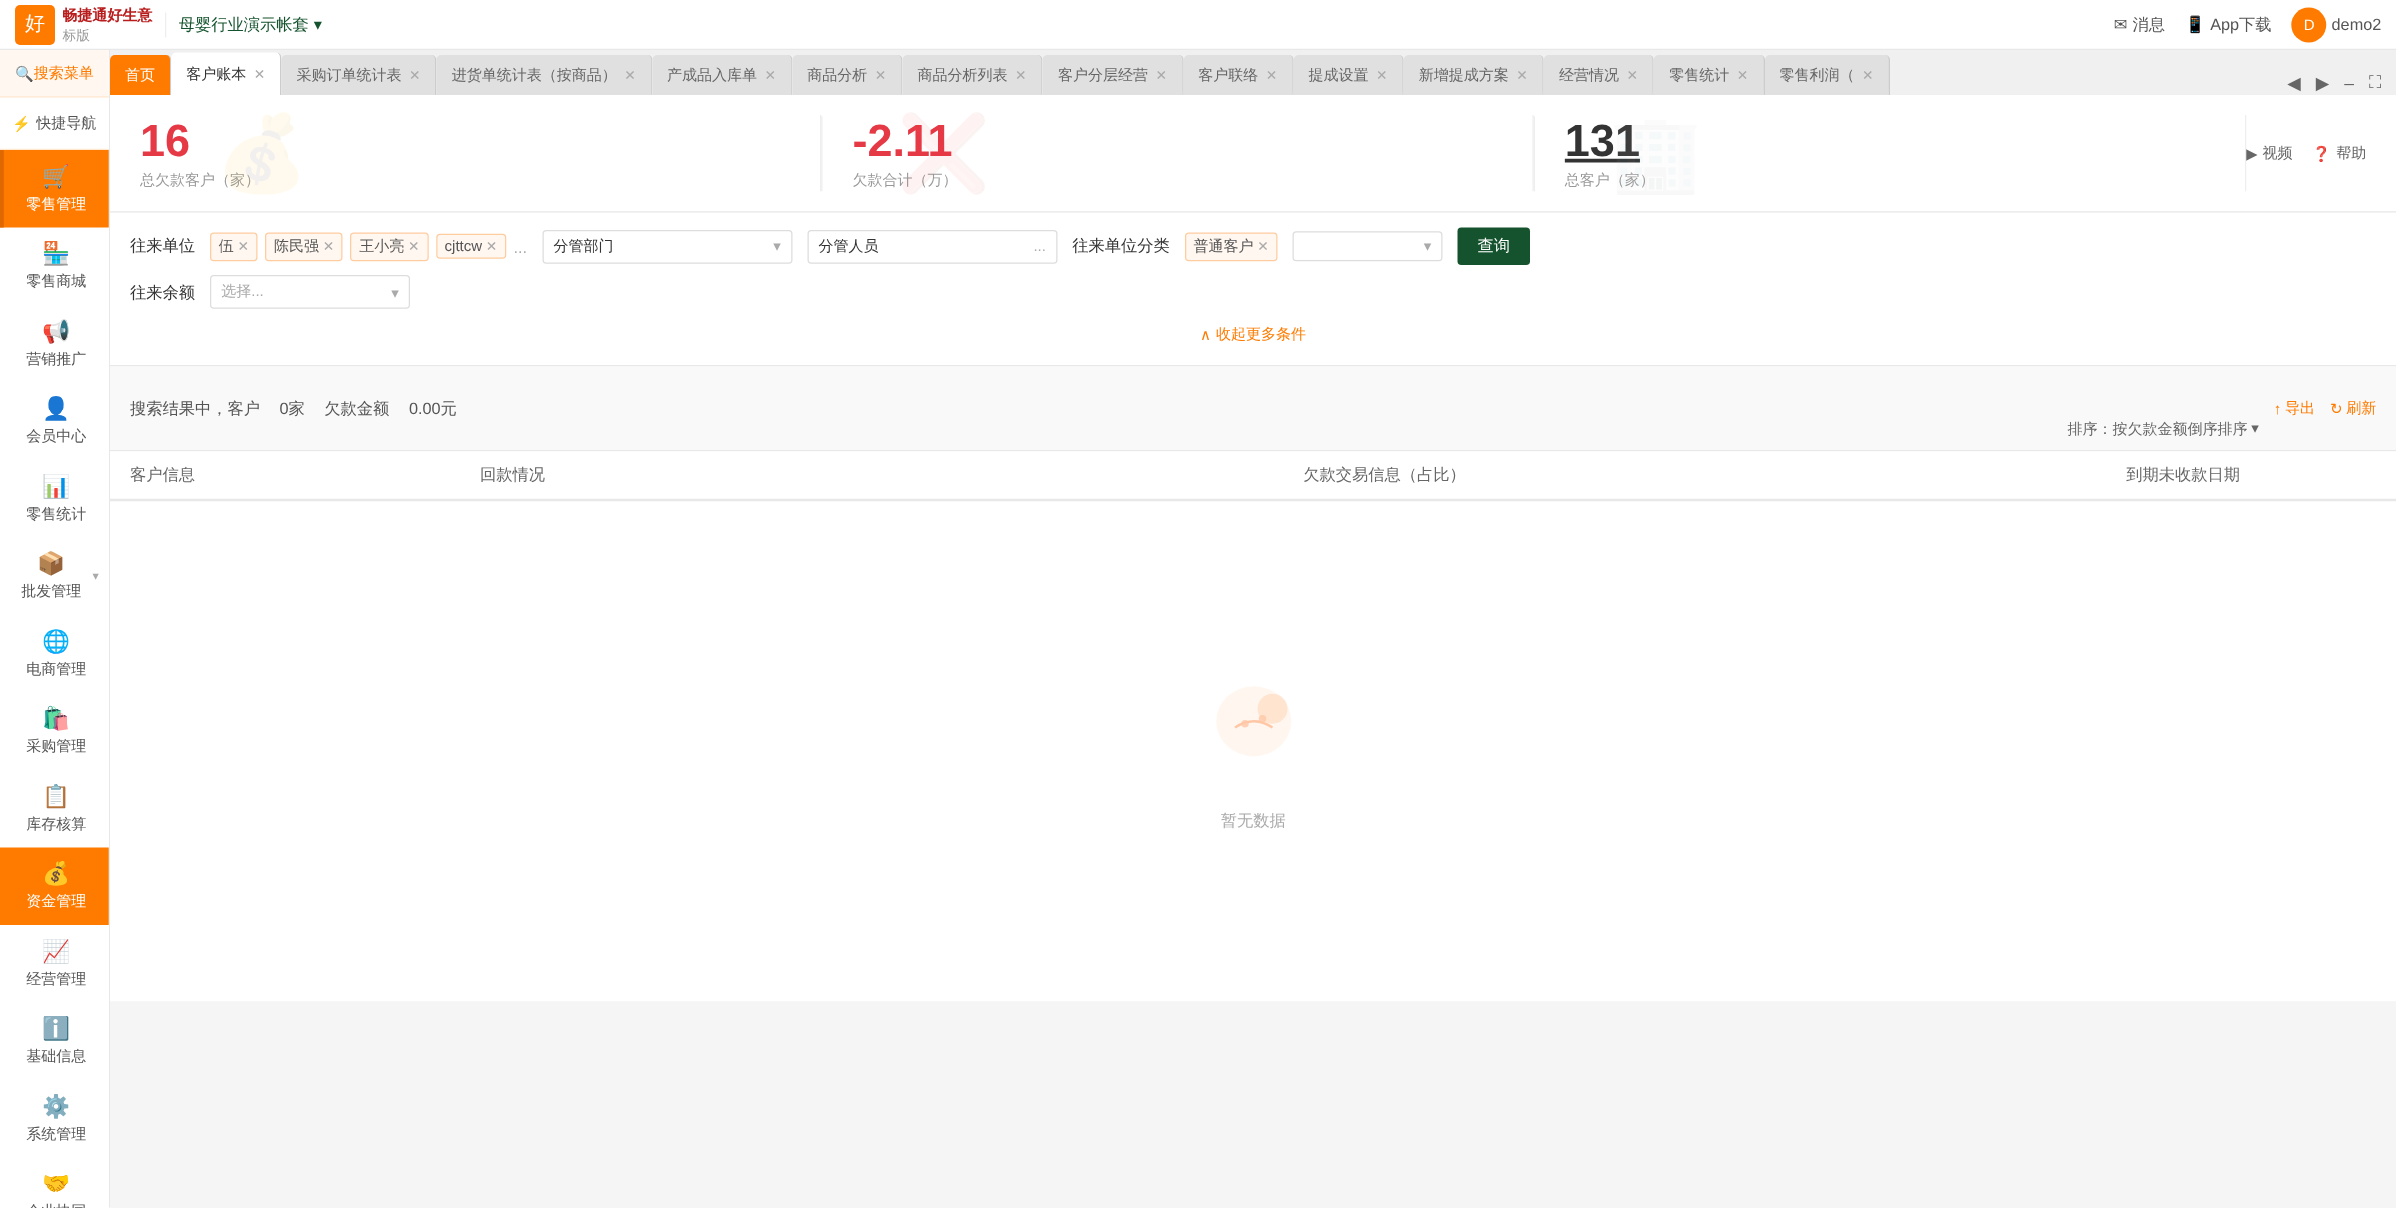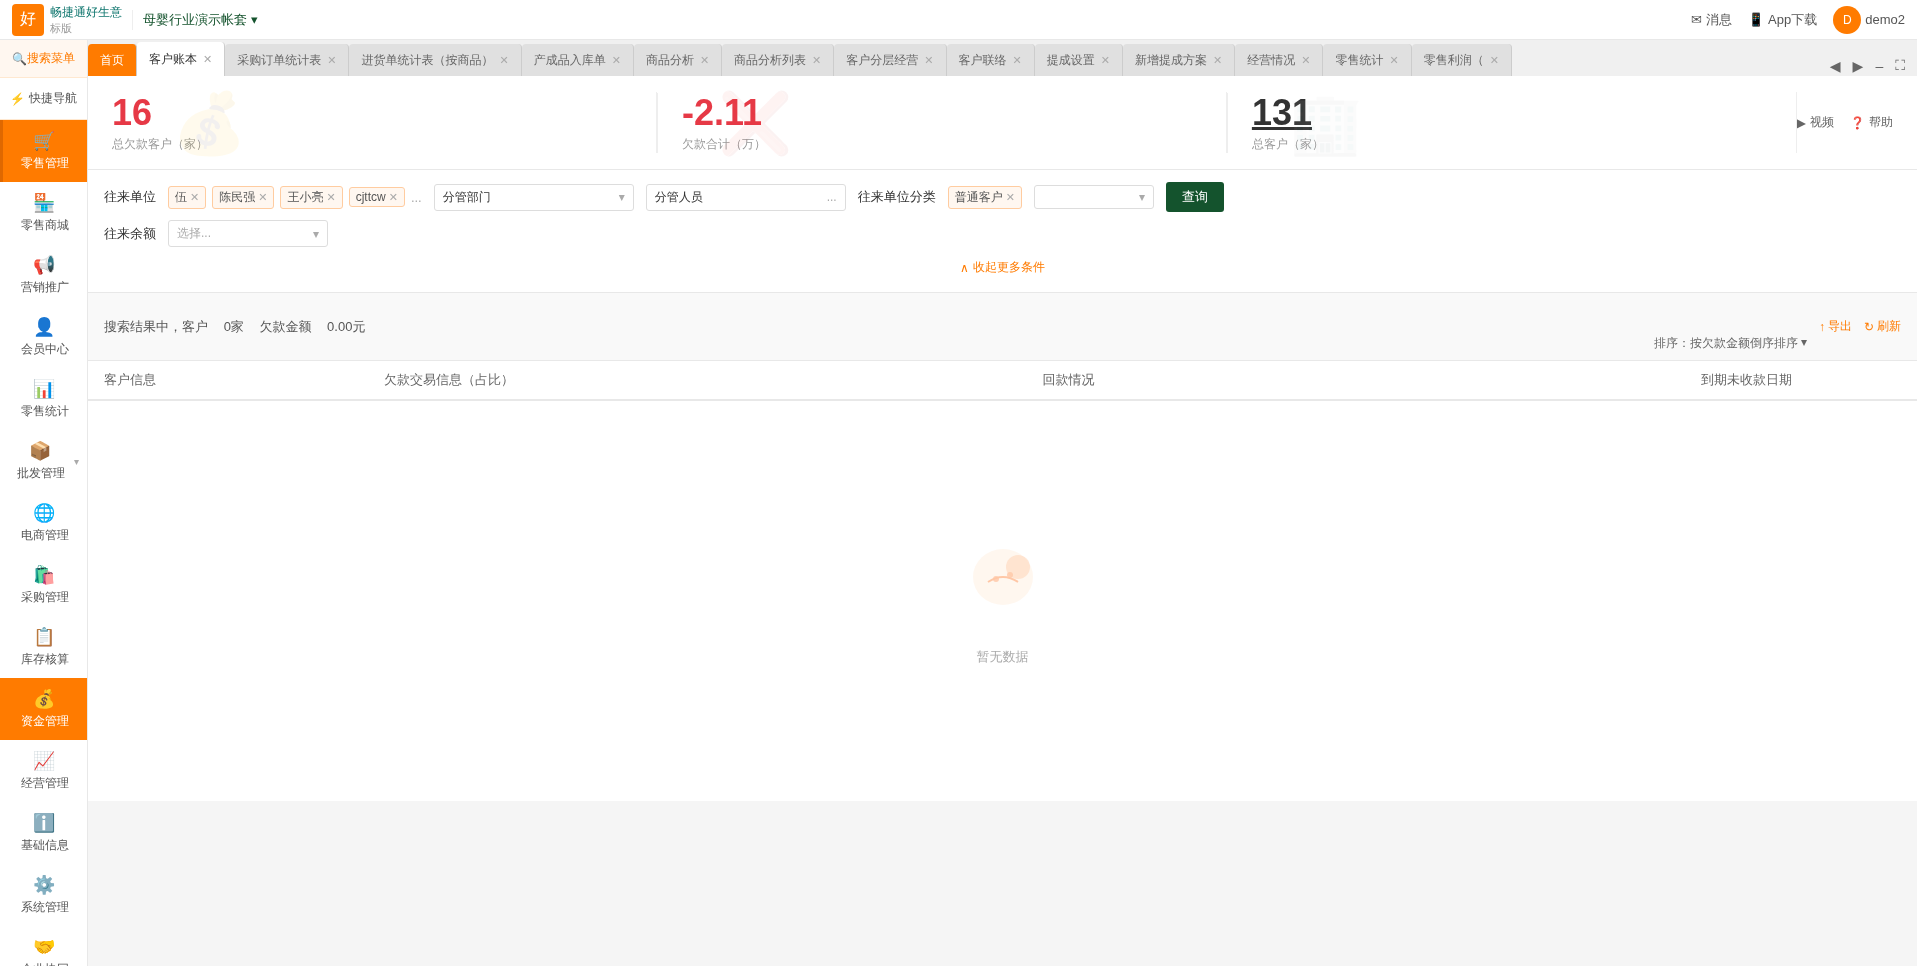--- a/index.html
+++ b/index.html
@@ -3,21 +3,21 @@
   <meta charset="utf-8">
   <style>
     * { box-sizing: border-box; margin: 0; padding: 0; }
     body { font-family: 'Microsoft YaHei', Arial, sans-serif; font-size: 13px; background: #f5f5f5; display: flex; flex-direction: column; height: 100vh; overflow: hidden; }
 
     
     .topbar { height: 40px; background: #fff; display: flex; align-items: center; justify-content: space-between; padding: 0 12px; border-bottom: 1px solid #e8e8e8; flex-shrink: 0; }
     .topbar-left { display: flex; align-items: center; gap: 10px; }
     .logo-area { display: flex; align-items: center; gap: 6px; }
     .logo-icon { width: 32px; height: 32px; background: #ff7b00; border-radius: 4px; display: flex; align-items: center; justify-content: center; color: #fff; font-size: 16px; }
-    .logo-text { font-size: 12px; color: #0f766e; font-weight: normal; }
+    .logo-text { font-size: 12px; color: #b91c1c; font-weight: bold; }
     .logo-sub { font-size: 11px; color: #999; }
     .workspace-selector { display: flex; align-items: center; gap: 4px; font-size: 13px; color: #14532d; cursor: pointer; }
     .topbar-right { display: flex; align-items: center; gap: 16px; font-size: 13px; color: #555; }
     .topbar-right-item { display: flex; align-items: center; gap: 4px; cursor: pointer; }
     .avatar { width: 28px; height: 28px; border-radius: 50%; background: #ff7b00; display: flex; align-items: center; justify-content: center; color: #fff; font-size: 12px; }
 
     
     .main-container { display: flex; flex: 1; overflow: hidden; }
 
     
@@ -391,22 +391,22 @@
           <div class="action-btn">
             <span>↻</span>
             <span>刷新</span>
           </div>
         </div>
       </div>
 
       <div class="data-table">
         <div class="table-header">
           <div>客户信息</div>
+          <div>回款情况</div>
           <div>欠款交易信息（占比）</div>
-          <div>回款情况</div>
           <div>到期未收款日期</div>
         </div>
         <div class="table-body">
           <div class="empty-state">
             <div class="empty-icon">
               
               <svg width="80" height="80" viewBox="0 0 80 80" fill="none" xmlns="http://www.w3.org/2000/svg">
                 <ellipse cx="40" cy="40" rx="30" ry="28" fill="#FFE0C0" opacity="0.5"></ellipse>
                 <circle cx="55" cy="30" r="12" fill="#FFB07A" opacity="0.6"></circle>
                 <path d="M25 45 Q40 35 55 45" stroke="#FF9150" stroke-width="2" fill="none"></path>

